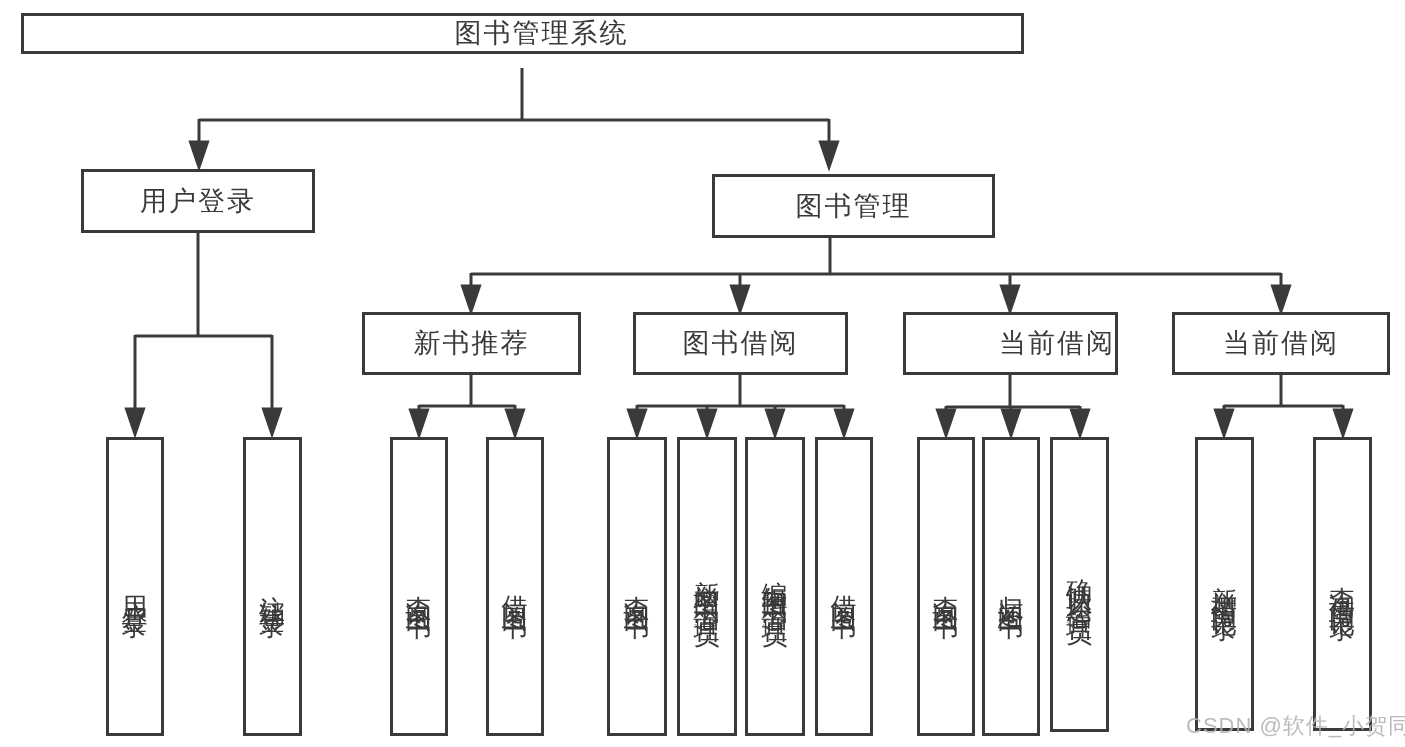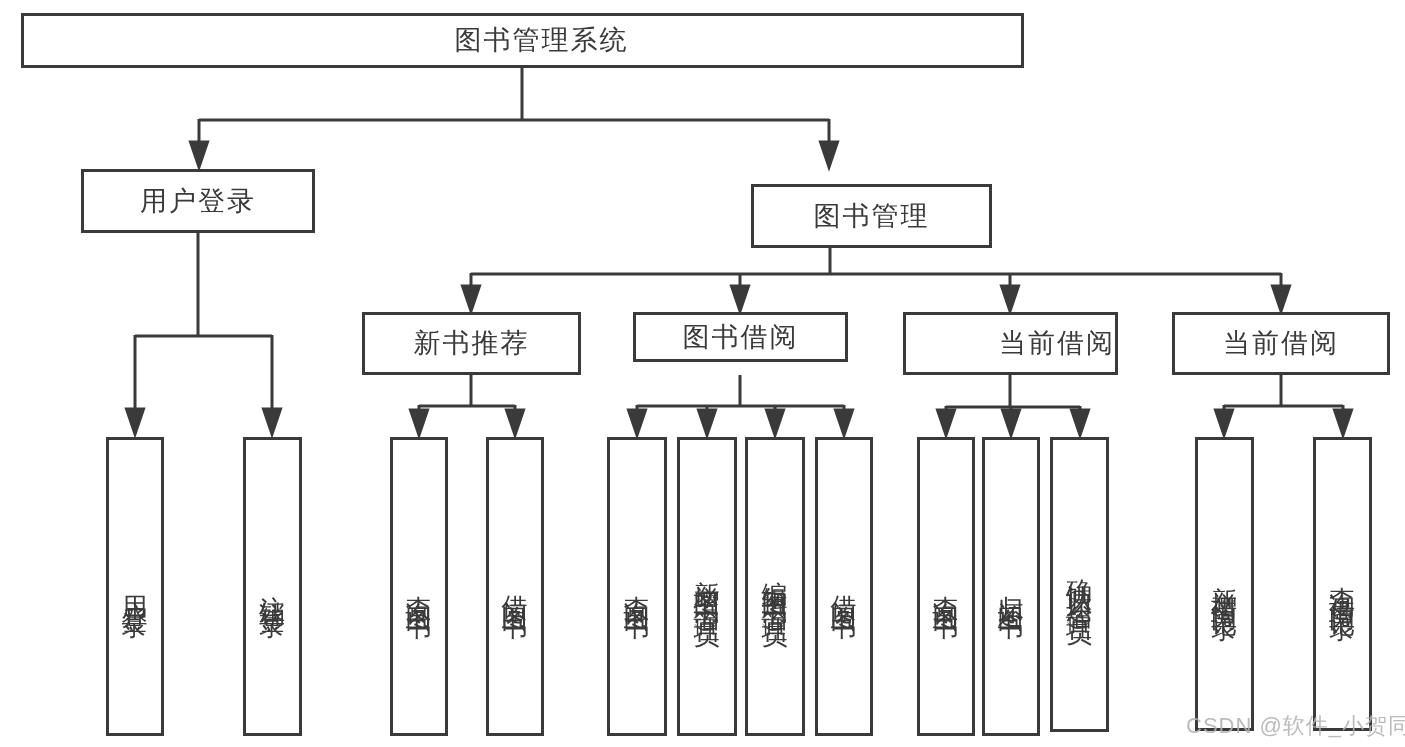--- a/index.html
+++ b/index.html
@@ -128,35 +128,35 @@
         <line x1="1281" y1="375" x2="1281" y2="406"></line>
         <line x1="1224" y1="406" x2="1343" y2="406"></line>
         <line x1="1224" y1="405" x2="1224" y2="414"></line>
         <polygon points="1215.5,410 1232.5,410 1224,435"></polygon>
         <line x1="1343" y1="405" x2="1343" y2="414"></line>
         <polygon points="1334.5,410 1351.5,410 1343,435"></polygon>
       </g>
     </g>
   </svg>
 
-  <div class="node h-node" style="left:21px; top:13px; width:1003px; height:55px;padding-left:38px;">
+  <div class="node h-node" style="left:21px; top:13px; width:1003px; height:41px;padding-left:38px;">
     <span>图书管理系统</span>
   </div>
 
   <div class="node h-node" style="left:81px; top:169px; width:234px; height:64px;">
     <span>用户登录</span>
   </div>
-  <div class="node h-node" style="left:712px; top:184px; width:241px; height:64px;margin-left:39px;">
+  <div class="node h-node" style="left:712px; top:174px; width:283px; height:64px;">
     <span>图书管理</span>
   </div>
 
   <div class="node h-node" style="left:362px; top:312px; width:219px; height:63px;">
     <span>新书推荐</span>
   </div>
-  <div class="node h-node" style="left:633px; top:312px; width:215px; height:50px;">
+  <div class="node h-node" style="left:633px; top:312px; width:215px; height:63px;">
     <span>图书借阅</span>
   </div>
   <div class="node h-node" style="left:903px; top:312px; width:215px; height:63px;justify-content:flex-end;">
     <span>当前借阅</span>
   </div>
   <div class="node h-node" style="left:1172px; top:312px; width:218px; height:63px;">
     <span>当前借阅</span>
   </div>
 
   <div class="node v-node" style="left:106px; top:437px; width:58px; height:299px;">

